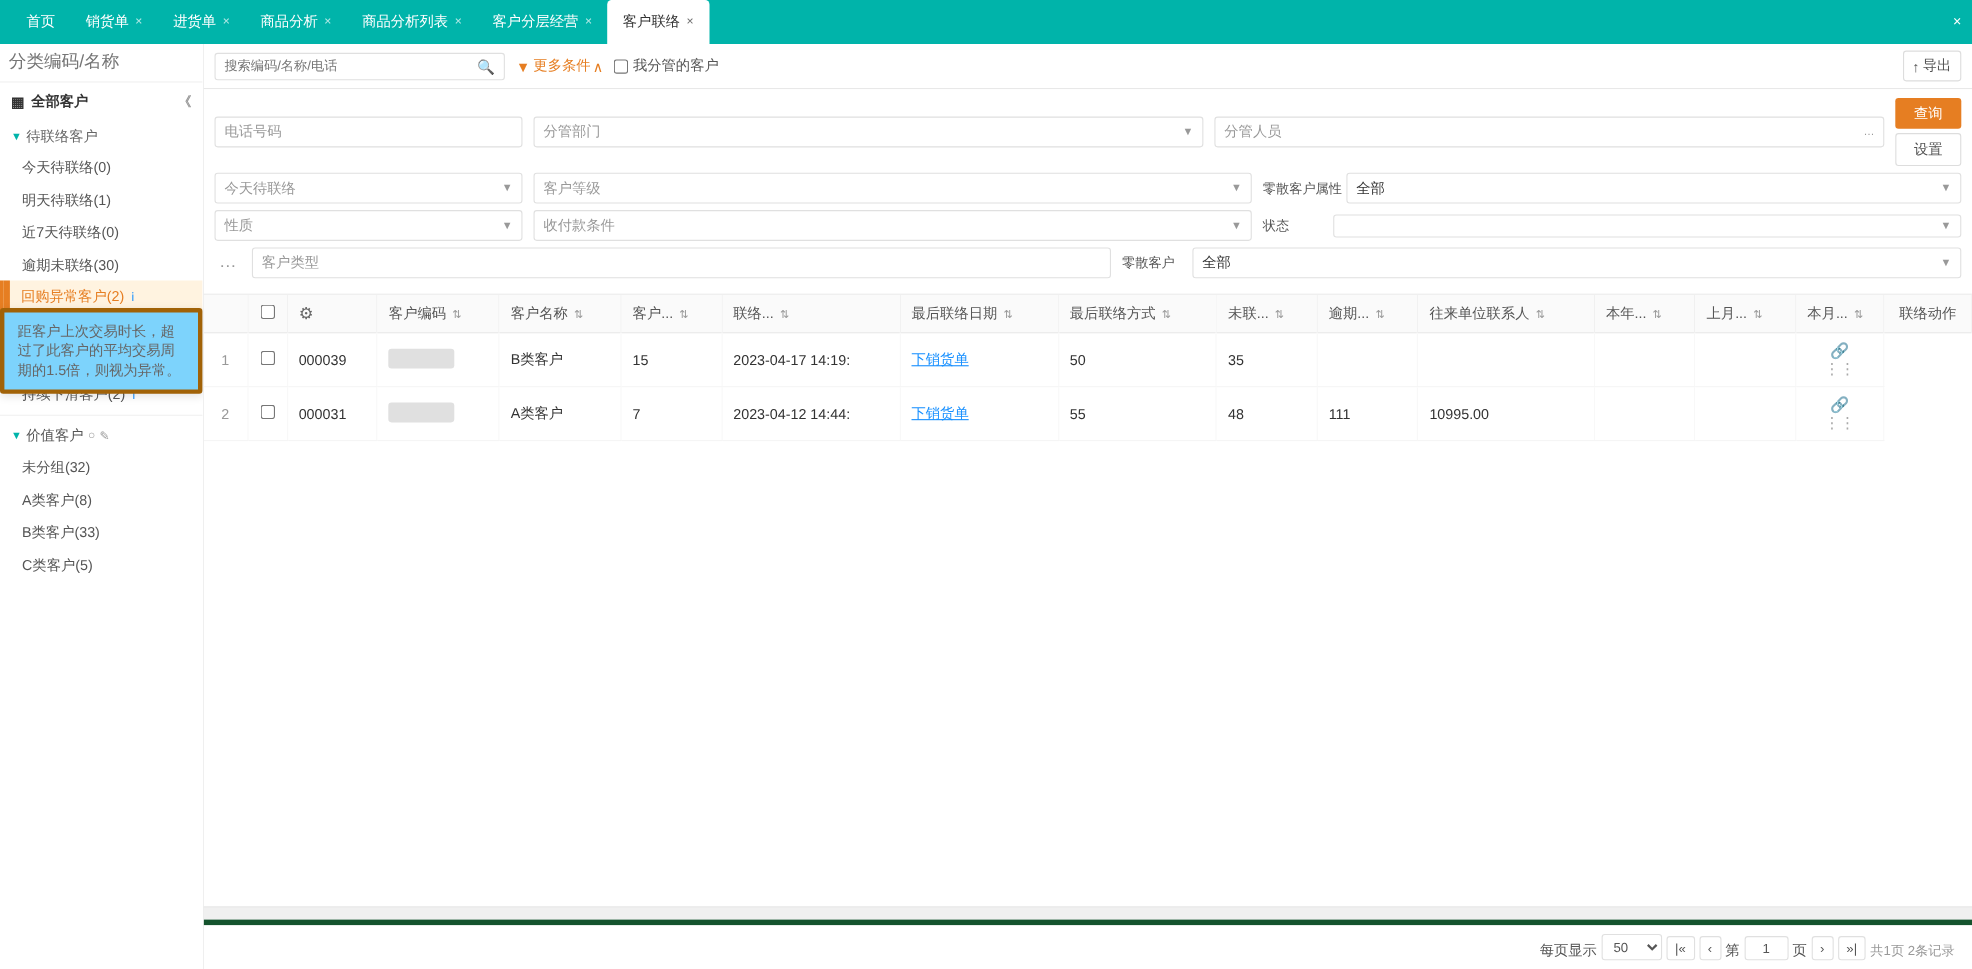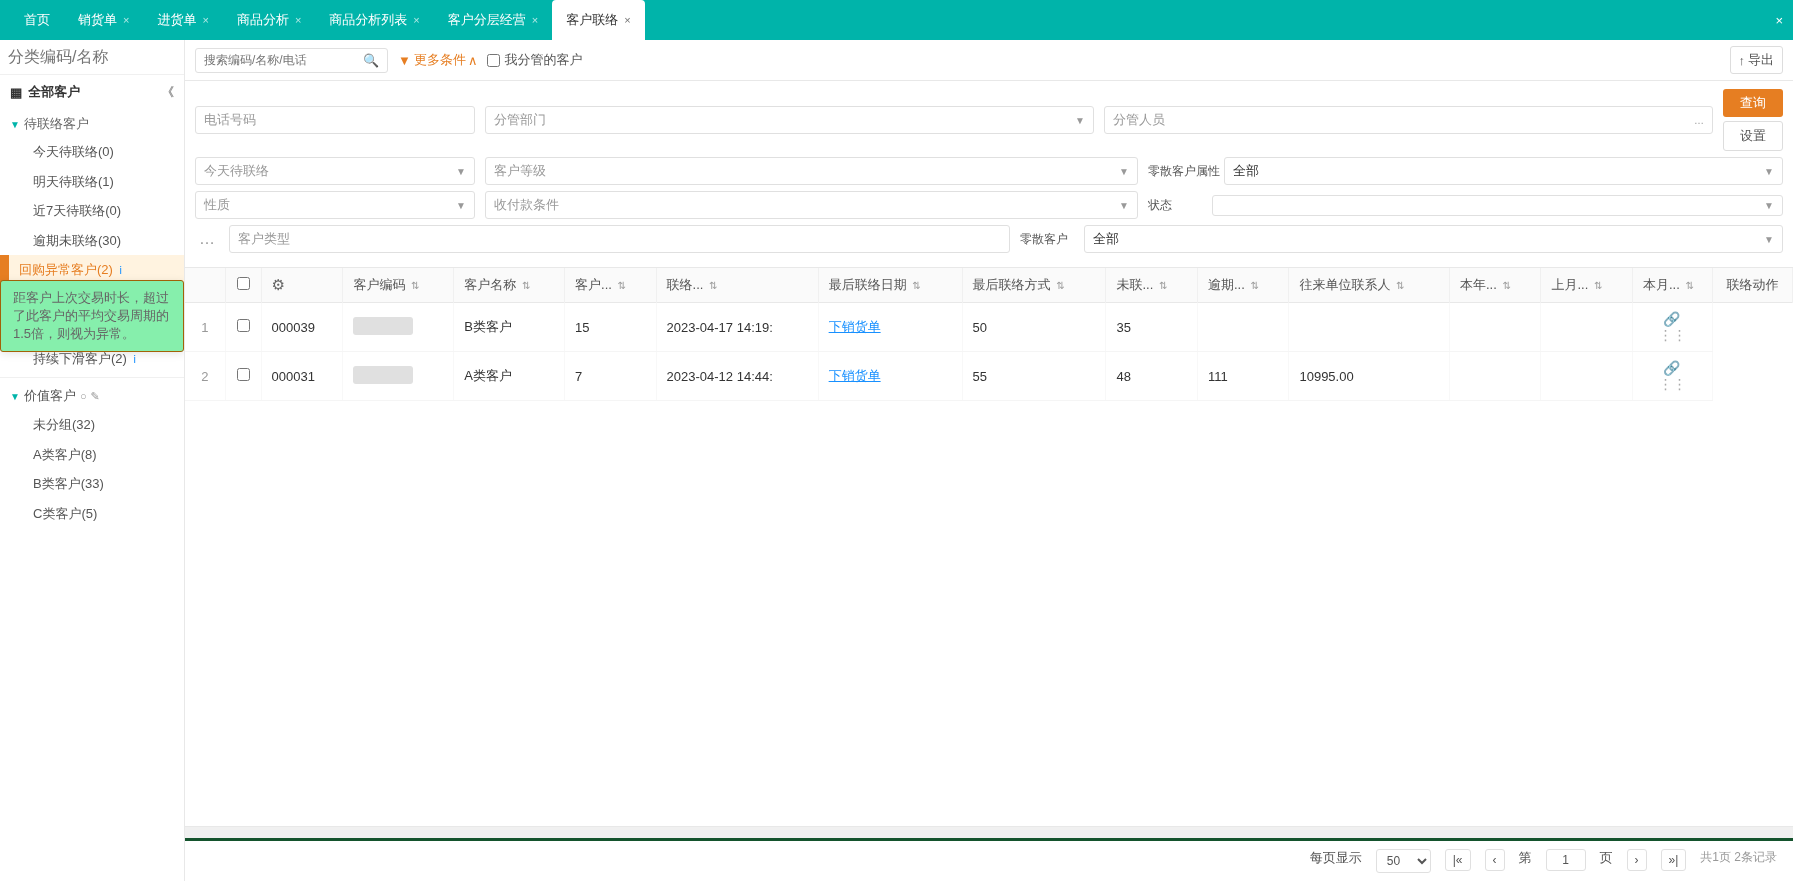--- a/index.html
+++ b/index.html
@@ -39,42 +39,42 @@
       color: #333; cursor: pointer; font-size: 13px;
     }
     .sidebar-title .icon { margin-right: 6px; }
     .sidebar-title .collapse-btn { margin-left: auto; color: #999; font-size: 12px; cursor: pointer; }
     .sidebar-group-label {
       padding: 6px 10px 4px 10px; color: #666; font-size: 12px; cursor: pointer;
       display: flex; align-items: center;
     }
     .sidebar-group-label .tri { margin-right: 4px; font-size: 10px; color: #00b4aa; }
     .sidebar-item {
-      padding: 5px 10px 5px 33px; color: #555; cursor: pointer; font-size: 12px;
+      padding: 5px 10px 5px 20px; color: #555; cursor: pointer; font-size: 12px;
       line-height: 1.5;
     }
     .sidebar-item.active { background: #fff3e0; color: #e67e22; border-left: 3px solid #e67e22; }
     .sidebar-group2 { border-top: 1px solid #f0f0f0; margin-top: 4px; padding-top: 4px; }
     .sidebar-value-group {
       display: flex; align-items: center; padding: 5px 10px; color: #555; font-size: 12px;
     }
     .sidebar-value-group .edit-icon { margin-left: 4px; font-size: 11px; color: #999; cursor: pointer; }
     .sidebar-value-group .tri { margin-right: 4px; font-size: 10px; color: #00b4aa; }
 
     
     .content-area { flex: 1; display: flex; flex-direction: column; overflow: hidden; background: #f5f5f5; }
 
     
     .filter-bar {
       background: white; padding: 6px 10px; display: flex; align-items: center;
       border-bottom: 1px solid #e8e8e8; gap: 10px;
     }
     .filter-search {
       display: flex; align-items: center; border: 1px solid #e0e0e0; border-radius: 3px;
-      padding: 4px 8px; width: 193px; background: white;
+      padding: 4px 8px; width: 264px; background: white;
     }
     .filter-search input { border: none; outline: none; font-size: 12px; flex: 1; color: #666; }
     .filter-search .s-icon { color: #999; margin-left: 4px; }
     .filter-more {
       display: flex; align-items: center; color: #e67e22; cursor: pointer; font-size: 12px;
       white-space: nowrap;
     }
     .filter-more .icon { margin-right: 3px; }
     .filter-checkbox { display: flex; align-items: center; gap: 4px; color: #555; font-size: 12px; cursor: pointer; }
     .filter-checkbox input { margin: 0; }
@@ -111,29 +111,29 @@
     td { padding: 8px 10px; border-bottom: 1px solid #f5f5f5; color: #333; border-right: 1px solid #f8f8f8; }
     .col-num { width: 40px; text-align: center; color: #999; }
     .col-check { width: 36px; text-align: center; }
     .col-actions { width: 80px; text-align: center; }
     .action-icon { color: #aaa; cursor: pointer; font-size: 14px; margin: 0 3px; }
     .link-text { color: #1890ff; text-decoration: underline; cursor: pointer; }
     .settings-gear { color: #666; cursor: pointer; font-size: 15px; }
 
     
     .tooltip-box {
-      position: absolute; left: 0; top: 240px; background: #86efac; border: 1px solid #a16207;
+      position: absolute; left: 0; top: 240px; background: #7dd3fc; border: 4px solid #a16207;
       padding: 8px 12px; border-radius: 3px; color: #666; font-size: 12px; max-width: 320px;
       z-index: 100; box-shadow: 0 2px 8px rgba(0,0,0,0.1);
     }
 
     
     .pagination {
-      display: flex; align-items: flex-start; justify-content: flex-end; padding: 8px 16px;
-      background: white; border-top: 3px solid #14532d; gap: 14px; font-size: 12px; color: #555;
+      display: flex; align-items: flex-end; justify-content: flex-end; padding: 8px 16px;
+      background: white; border-top: 5px solid #14532d; gap: 4px; font-size: 12px; color: #555;
     }
     .page-size-select {
       border: 1px solid #e0e0e0; border-radius: 3px; padding: 3px 6px; font-size: 12px;
       color: #555; background: white;
     }
     .page-btn {
       border: 1px solid #e0e0e0; background: white; padding: 3px 7px; border-radius: 3px;
       cursor: pointer; color: #555; font-size: 12px;
     }
     .page-input {

